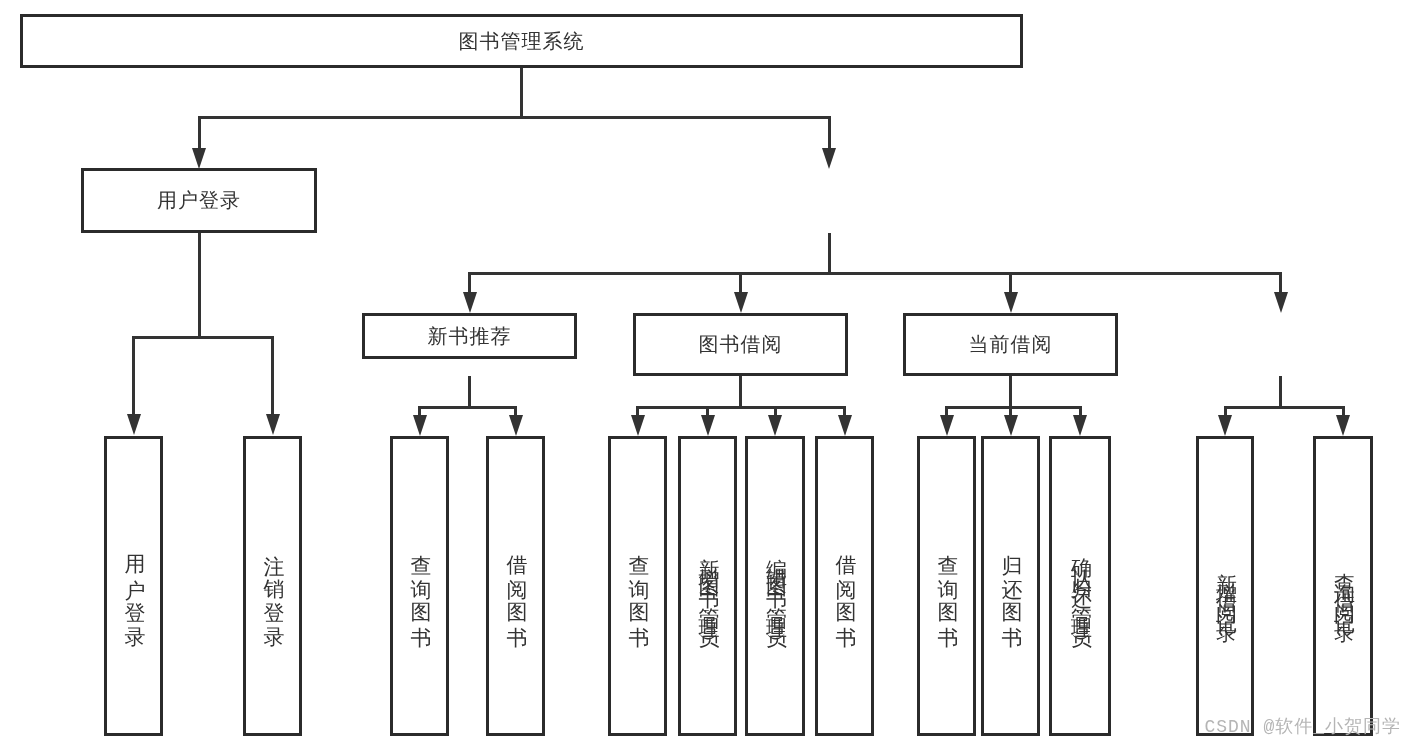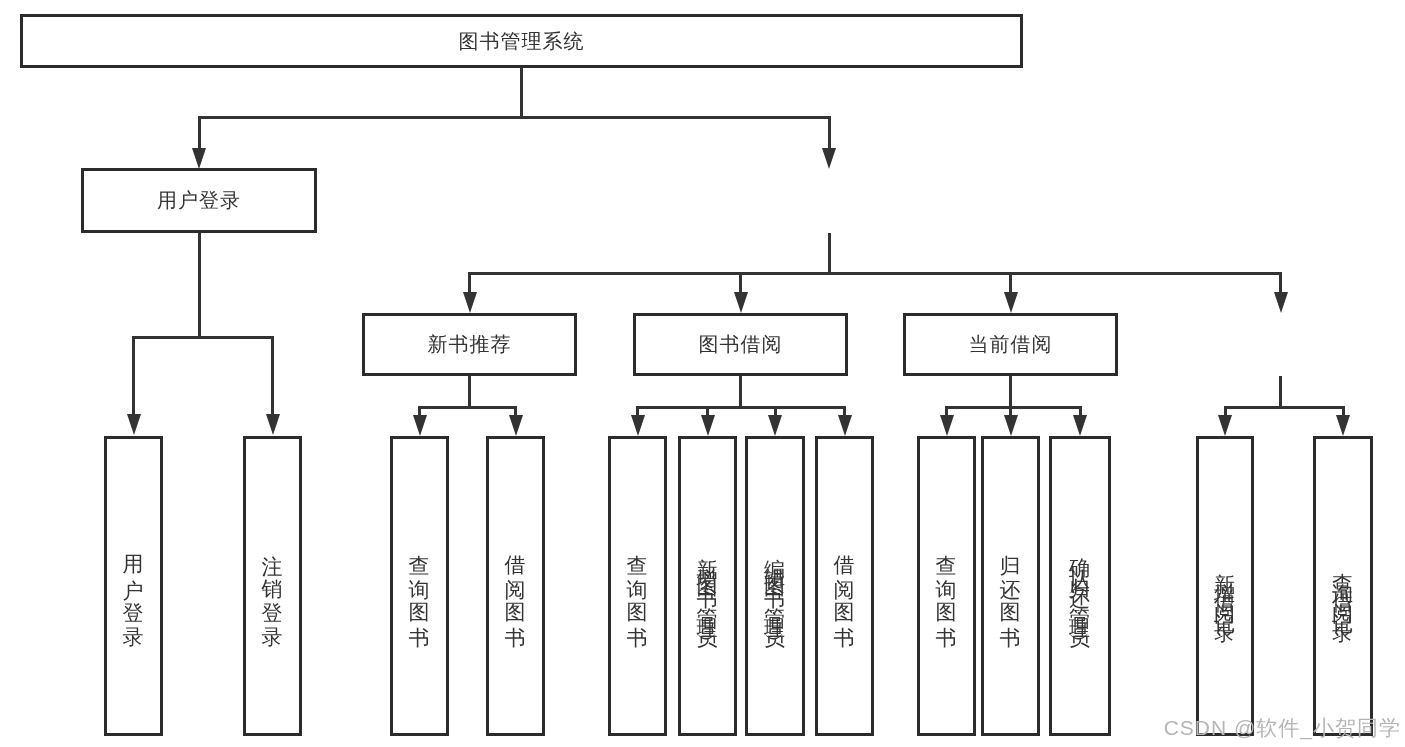--- a/index.html
+++ b/index.html
@@ -1,19 +1,19 @@
 <!DOCTYPE html>
 <html style="--color-line: #333333; --color-border: #2b2b2b; --color-text: #333333; --color-background: #ffffff; --color-watermark: #b5b5b5;"><head>
 <meta charset="utf-8">
 <style>
   html,body{margin:0;padding:0;background:#fff;}
   #canvas{
     position:relative;width:1405px;height:747px;overflow:hidden;
     background:var(--color-background,#ffffff);
-    font-family:Liberation Sans, sans-serif;
+    font-family:Liberation Mono, monospace;
     color:var(--color-text,#333333);
     border-radius:16px;
   }
   .box{
     position:absolute;box-sizing:border-box;
     border:3px solid var(--color-border,#2b2b2b);
     background:#fff;display:flex;align-items:center;justify-content:center;
     font-size:20px;letter-spacing:1px;white-space:nowrap;
   }
   .vbox{
@@ -23,34 +23,34 @@
     writing-mode:vertical-rl;text-orientation:mixed;
     font-size:21px;letter-spacing:10px;line-height:1;
   }
   .vbox.loose{letter-spacing:24px;}
   .vl{position:absolute;width:3px;background:var(--color-line,#333333);}
   .hl{position:absolute;height:3px;background:var(--color-line,#333333);}
   .ar{position:absolute;width:0;height:0;
       border-left:7px solid transparent;border-right:7px solid transparent;
       border-top:21px solid var(--color-line,#333333);}
   .watermark{
-    position:absolute;top:714px;right:4px;font-size:21px;
+    position:absolute;top:714px;right:4px;font-size:18px;
     color:var(--color-watermark,#b5b5b5);z-index:10;letter-spacing:1px;
   }
 </style>
 </head>
 <body>
 
 <div id="canvas">
 
   <div class="box" style="left:20px;top:14px;width:1003px;height:54px">图书管理系统</div>
 
   <div class="box" style="left:81px;top:168px;width:236px;height:65px">用户登录</div>
 
-  <div class="box" style="left:362px;top:313px;width:215px;height:63px">新书推荐</div>
+  <div class="box" style="left:362px;top:313px;width:215px;height:46px">新书推荐</div>
   <div class="box" style="left:903px;top:313px;width:215px;height:63px">当前借阅</div>
   <div class="box" style="left:633px;top:313px;width:215px;height:63px">图书借阅</div>
 
   <div class="vbox loose" style="left:104px;top:436px;width:59px;height:300px">用户登录</div>
   <div class="vbox loose" style="left:243px;top:436px;width:59px;height:300px">注销登录</div>
 
   <div class="vbox loose" style="left:390px;top:436px;width:59px;height:300px">查询图书</div>
   <div class="vbox loose" style="left:486px;top:436px;width:59px;height:300px">借阅图书</div>
 
   <div class="vbox loose" style="left:608px;top:436px;width:59px;height:300px">查询图书</div>

